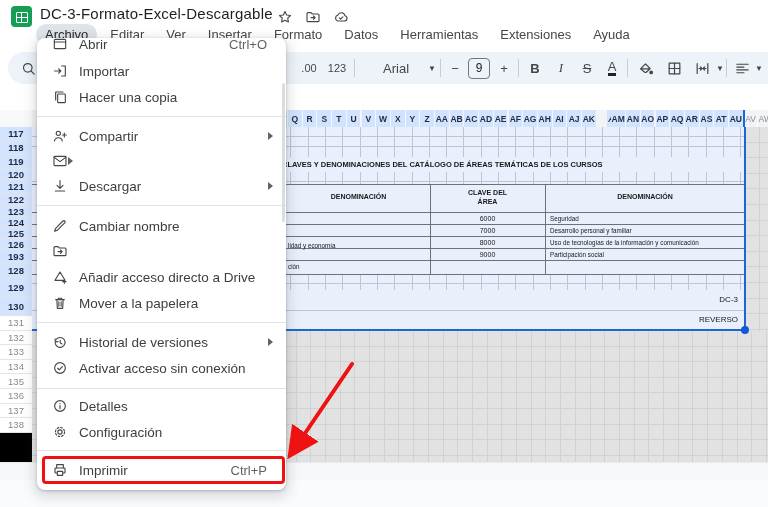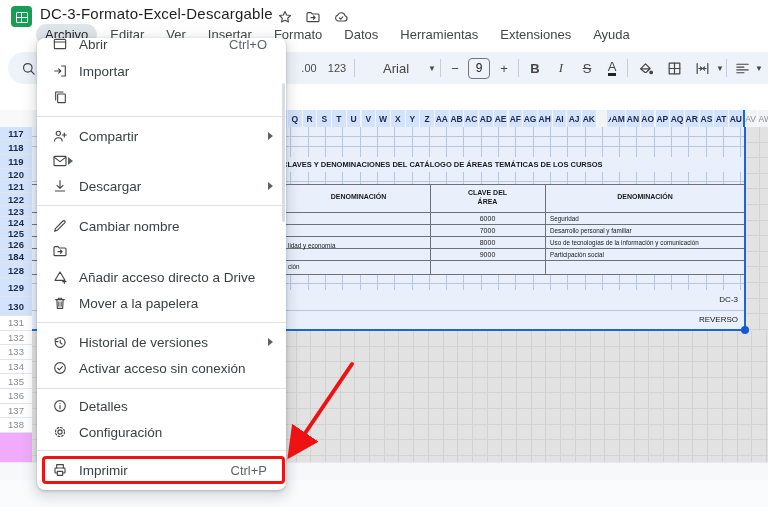--- a/index.html
+++ b/index.html
@@ -35,21 +35,21 @@
   #formula-row{left:0;top:88px;width:768px;height:22px;background:#fff;border-bottom:1px solid #e1e3e6;}
   #name-box{left:7px;top:92px;width:30px;height:15px;overflow:hidden;font-size:11px;color:#202124;white-space:nowrap;}
   
   #corner-box{left:0;top:110px;width:32px;height:17px;background:#f8f9fa;
      border-right:1px solid #c4c7cc;border-bottom:1px solid #c4c7cc;}
   #col-header-strip{left:32px;top:110px;width:736px;height:17px;background:#f1f3f4;overflow:hidden;border-bottom:1px solid #c4c7cc;}
   .col-h{position:absolute;top:0;height:17px;font-size:8.5px;display:flex;align-items:center;justify-content:center;
      border-right:1px solid rgba(255,255,255,.7);box-sizing:border-box;}
   .col-h.sel{background:#d3e3fd;color:#1c2b46;font-weight:700;}
   .col-h.unsel{background:#f1f3f4;color:#8b9096;font-weight:400;}
-  #row-header-col{left:0;top:127px;width:32px;height:335px;background:#f0abfc;border-right:1px solid #c4c7cc;overflow:hidden;}
+  #row-header-col{left:0;top:127px;width:32px;height:335px;background:#000000;border-right:1px solid #c4c7cc;overflow:hidden;}
   .row-h{width:32px;box-sizing:border-box;border-bottom:1px solid #e2e4e8;font-size:9.5px;
      display:flex;align-items:center;justify-content:center;}
   .row-h.sel{background:#d3e3fd;color:#1c2b46;font-weight:700;}
   .row-h.unsel{background:#ffffff;color:#85898e;font-weight:400;}
   
   #cells{left:32px;top:127px;width:736px;height:335px;overflow:hidden;background:#e2e2e2;}
   .selband{position:absolute;left:0;width:713px;background:#e9f0fc;}
   .smallgrid{background-image:
       repeating-linear-gradient(to right,transparent 0 16.3px,#b9c5da 16.3px 17.3px),
       repeating-linear-gradient(to bottom,transparent 0 9.2px,#b9c5da 9.2px 10.2px);
@@ -319,21 +319,21 @@
     <div class="row-h sel" style="height: 14px;">117</div>
     <div class="row-h sel" style="height: 14px;">118</div>
     <div class="row-h sel" style="height: 14px;">119</div>
     <div class="row-h sel" style="height: 11px;">120</div>
     <div class="row-h sel" style="height: 13px;">121</div>
     <div class="row-h sel" style="height: 13px;">122</div>
     <div class="row-h sel" style="height: 11px;">123</div>
     <div class="row-h sel" style="height: 11px;">124</div>
     <div class="row-h sel" style="height: 11px;">125</div>
     <div class="row-h sel" style="height: 11px;">126</div>
-    <div class="row-h sel" style="height: 13px;">184</div>
+    <div class="row-h sel" style="height: 13px;">193</div>
     <div class="row-h sel" style="height: 15px;">128</div>
     <div class="row-h sel" style="height: 19px;">129</div>
     <div class="row-h sel" style="height: 19px;">130</div>
     <div class="row-h unsel" style="height: 14.6px;">131</div>
     <div class="row-h unsel" style="height: 14.6px;">132</div>
     <div class="row-h unsel" style="height: 14.6px;">133</div>
     <div class="row-h unsel" style="height: 14.6px;">134</div>
     <div class="row-h unsel" style="height: 14.6px;">135</div>
     <div class="row-h unsel" style="height: 14.6px;">136</div>
     <div class="row-h unsel" style="height: 14.6px;">137</div>
@@ -410,20 +410,21 @@
     <div class="menu-item" style="top: 20px;">
       <svg>
         <use href="#i-import-icon"></use>
       </svg>
       <span class="label">Importar</span>
     </div>
     <div class="menu-item" style="top: 46px;">
       <svg>
         <use href="#i-copy-icon"></use>
       </svg>
+      <span class="label">Hacer una copia</span>
     </div>
     <div class="menu-sep" style="top: 78px;"></div>
     <div class="menu-item" style="top: 85px;">
       <svg>
         <use href="#i-person-add-icon"></use>
       </svg>
       <span class="label">Compartir</span>
       <span class="subarrow"></span>
     </div>
     <div class="menu-item" style="top: 110px;">

